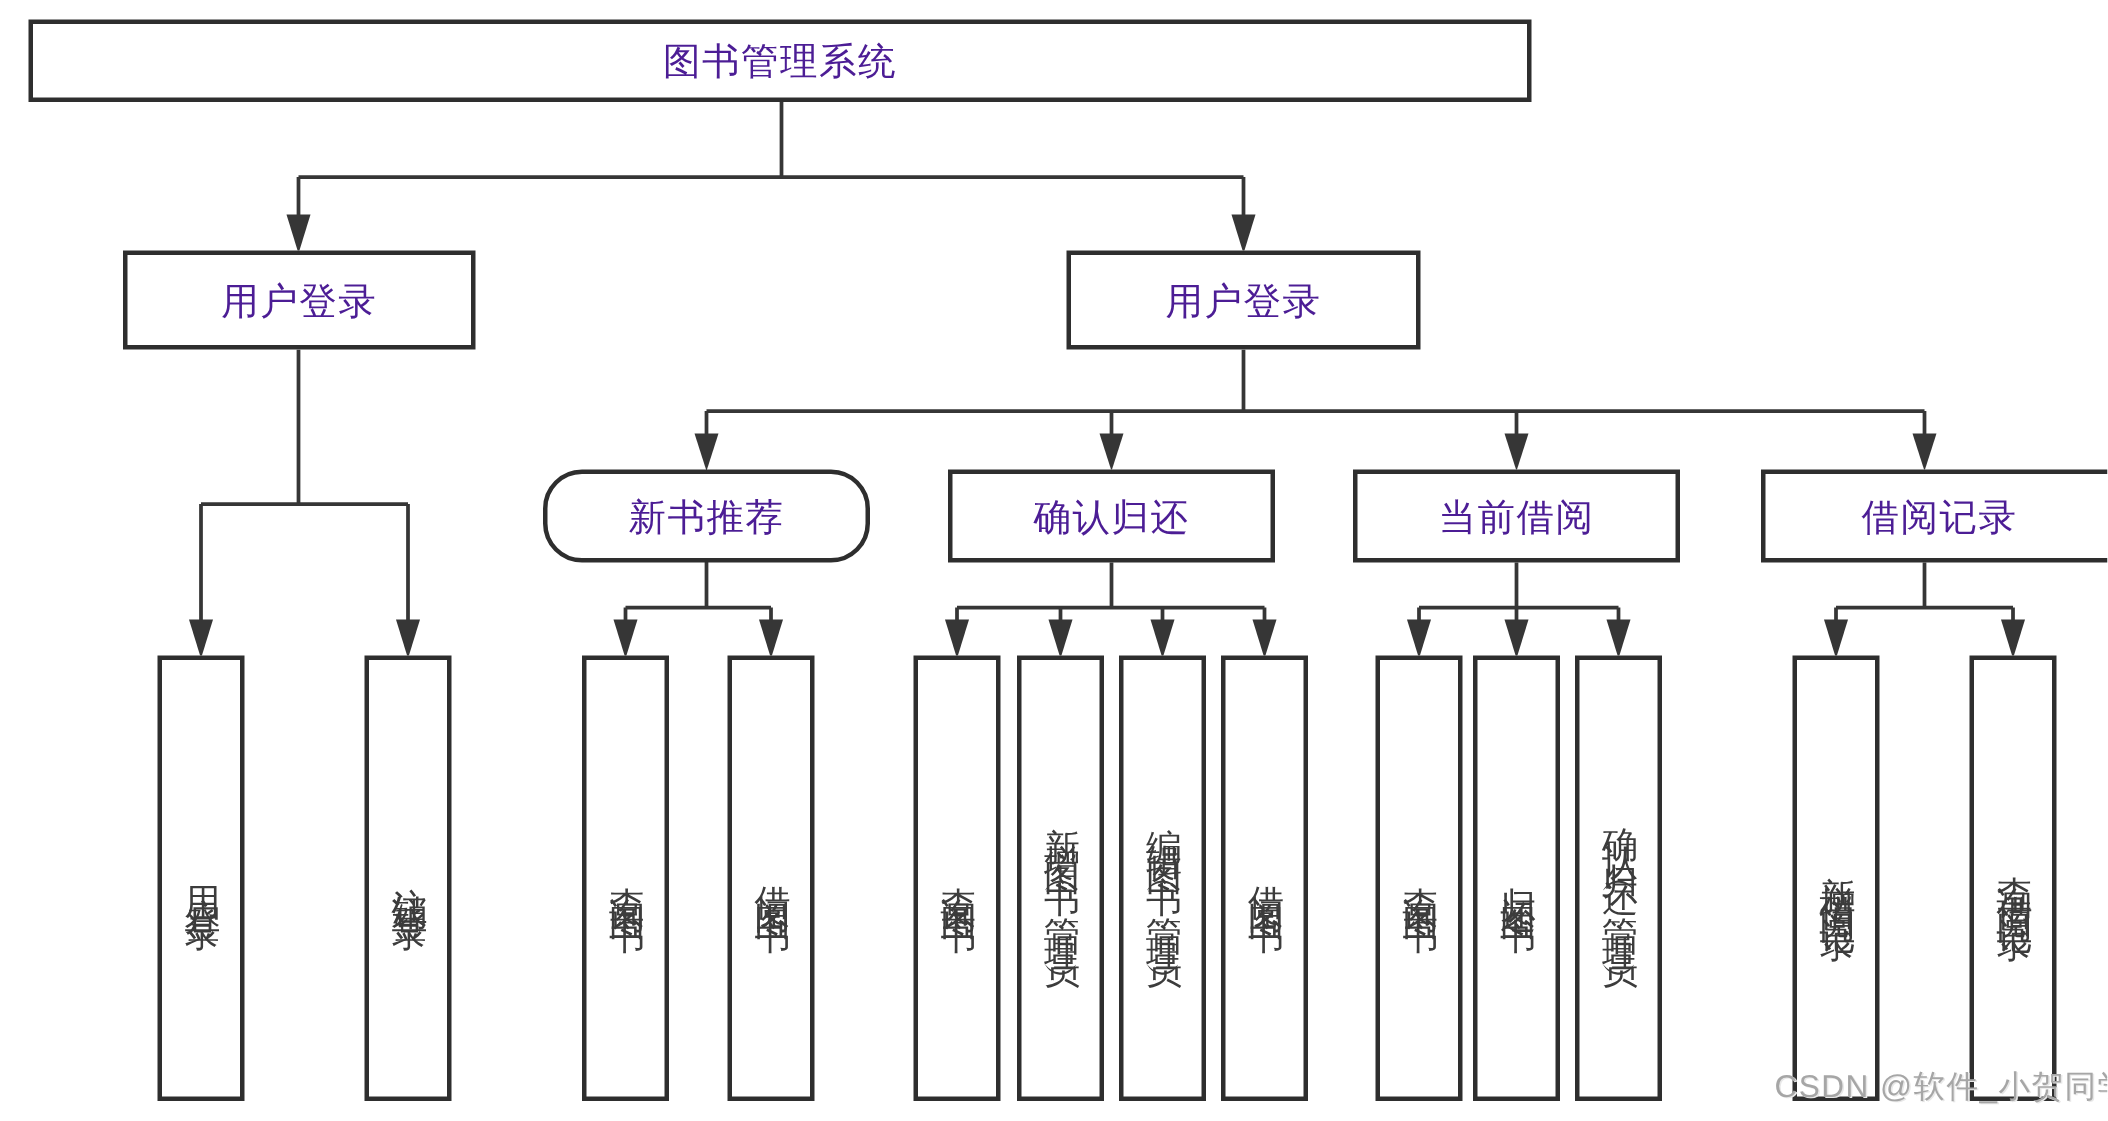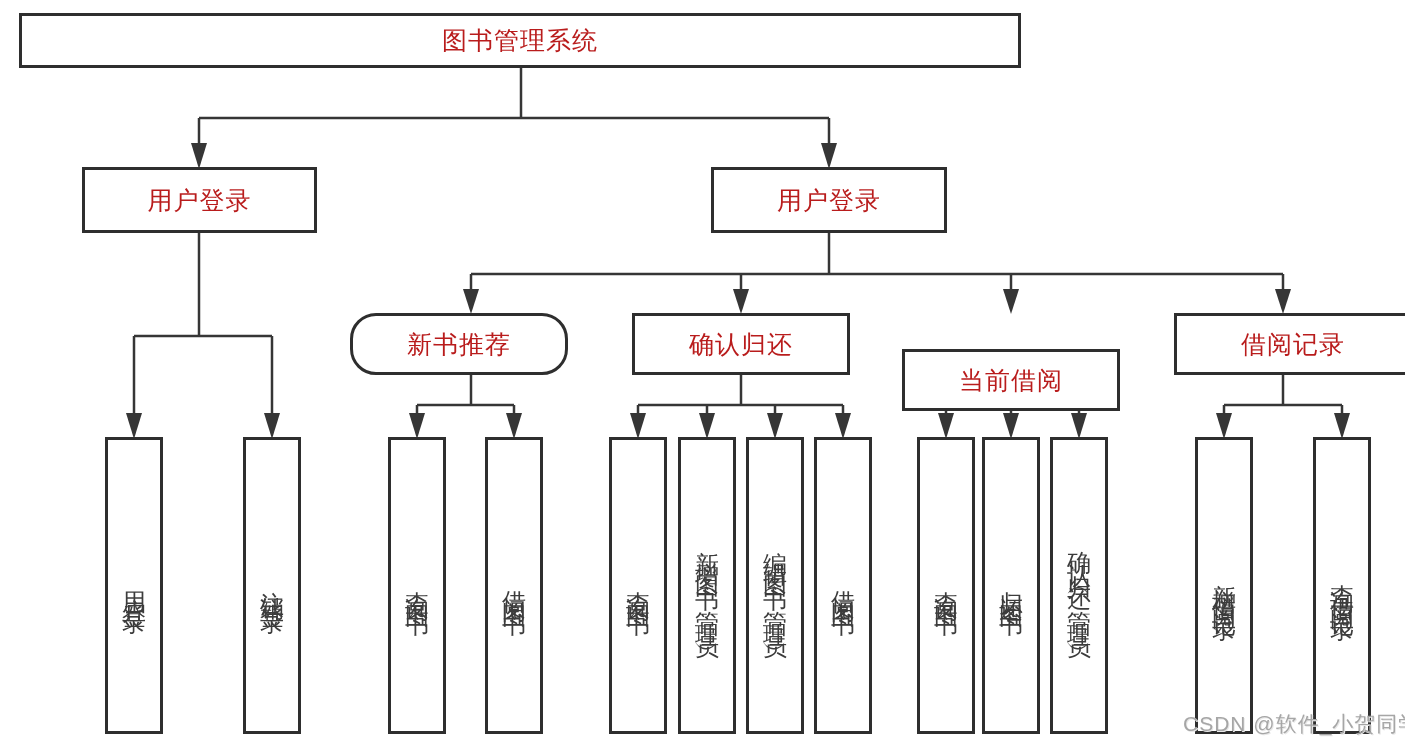--- a/index.html
+++ b/index.html
@@ -22,21 +22,21 @@
   .hnode {
     position: absolute;
     box-sizing: border-box;
     border: 3px solid #2e2e2e;
     background: #ffffff;
     display: flex;
     align-items: center;
     justify-content: center;
     font-size: 25px;
     letter-spacing: 1px;
-    color: #b91c1c;
+    color: #4c1d95;
   }
   .leaf {
     position: absolute;
     top: 437px;
     width: 58px;
     height: 297px;
     box-sizing: border-box;
     border: 3px solid #2e2e2e;
     background: #ffffff;
     display: flex;
@@ -148,27 +148,27 @@
     <span>图书管理系统</span>
   </div>
 
   <div class="hnode" style="left:82px; top:167px; width:235px; height:66px;">
     <span>用户登录</span>
   </div>
   <div class="hnode" style="left:711px; top:167px; width:236px; height:66px;">
     <span>用户登录</span>
   </div>
 
-  <div class="hnode" style="left:350px; top:313px; width:218px; height:62px;border-radius:26px;">
+  <div class="hnode" style="left:362px; top:313px; width:218px; height:62px;border-radius:26px;">
     <span>新书推荐</span>
   </div>
   <div class="hnode" style="left:632px; top:313px; width:218px; height:62px;">
     <span>确认归还</span>
   </div>
-  <div class="hnode" style="left:902px; top:313px; width:218px; height:62px;margin-top:36px;">
+  <div class="hnode" style="left:902px; top:313px; width:218px; height:62px;">
     <span>当前借阅</span>
   </div>
   <div class="hnode" style="left:1174px; top:313px; width:238px; height:62px;">
     <span>借阅记录</span>
   </div>
 
   <div class="leaf" style="left:105px;">
     <span class="vtext">用户登录</span>
   </div>
   <div class="leaf" style="left:243px;">

